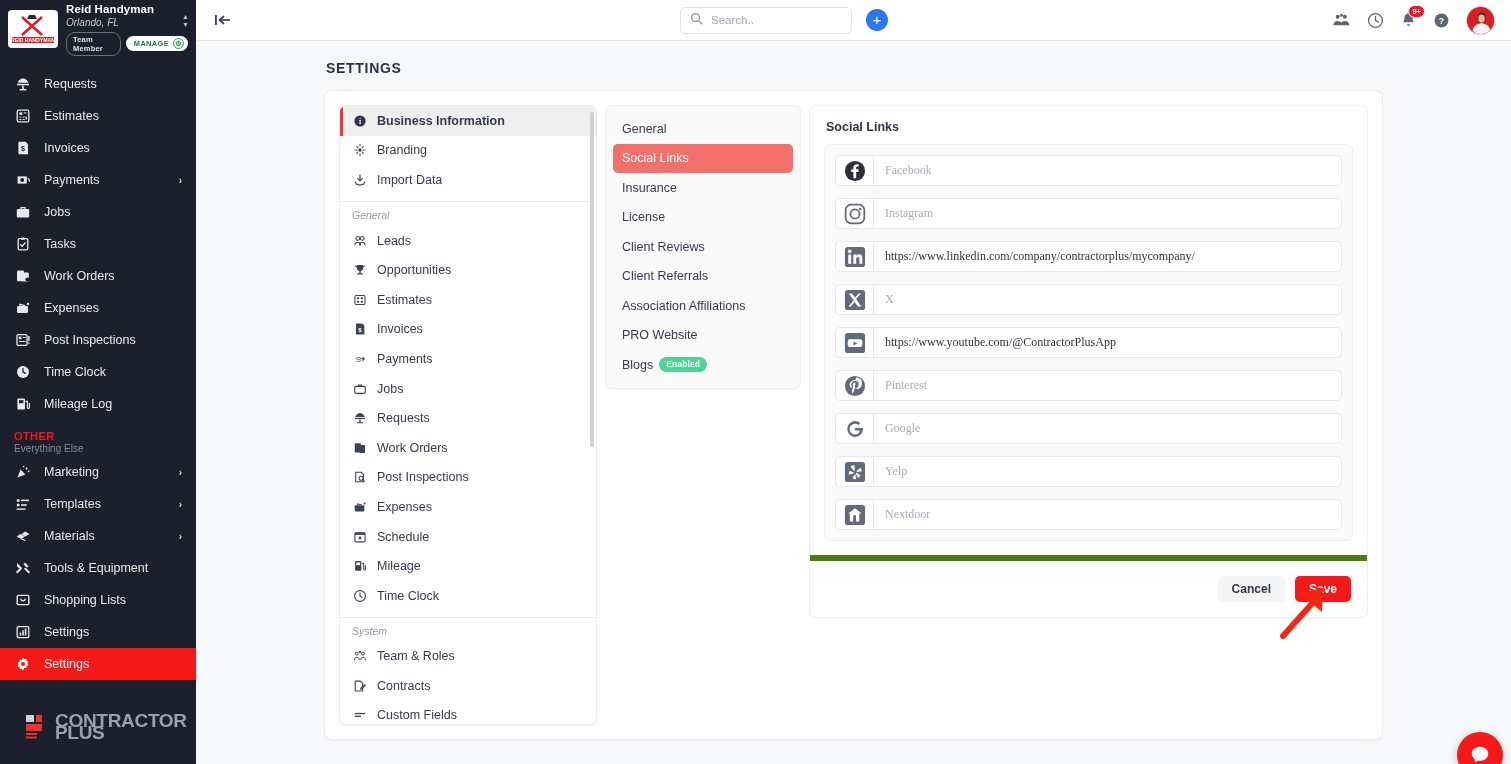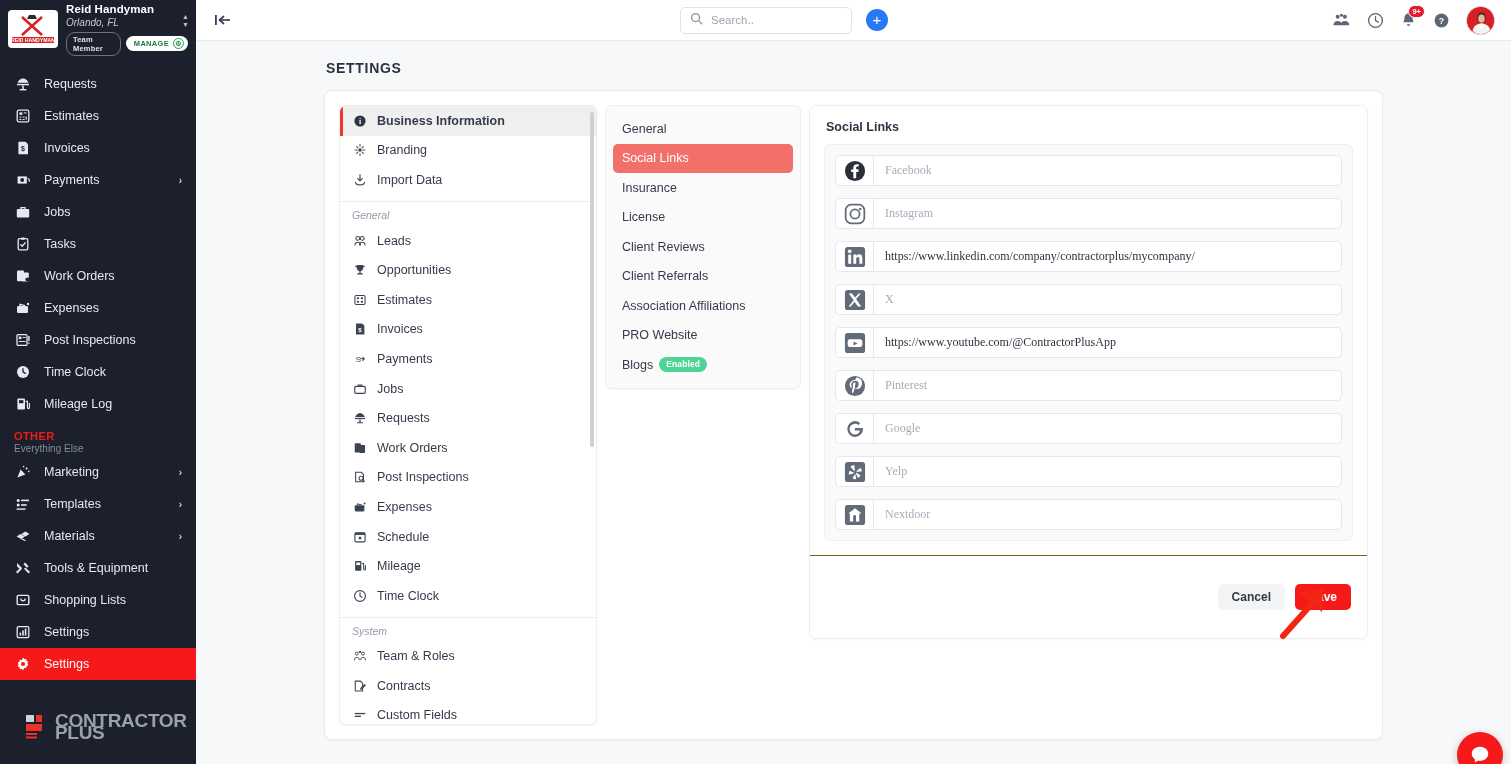--- a/index.html
+++ b/index.html
@@ -169,21 +169,21 @@
     width: 38px; flex: none; background: #fff; border: 1px solid #e4e7ed; border-right: none;
     border-radius: 5px 0 0 5px; display: flex; align-items: center; justify-content: center;
   }
   .field-row input {
     flex: 1; border: 1px solid #e4e7ed; border-radius: 0 5px 5px 0; outline: none;
     font-family: Liberation Serif, serif; font-size: 12px; color: #2d3340; padding: 0 11px; background: #fff;
     min-width: 0;
   }
   .field-row input::placeholder { color: #a6acb8; }
   .form-footer {
-    border-top: 1px solid #4d7c0f; padding: 28px 16px; display: flex; justify-content: flex-end;
+    border-top: 6px solid #4d7c0f; padding: 15px 16px; display: flex; justify-content: flex-end;
     gap: 10px; align-items: center;
   }
   .btn {
     border: none; border-radius: 5px; font-family: inherit; font-size: 12px; font-weight: 700;
     cursor: pointer; height: 26px; padding: 0 14px;
   }
   .btn-cancel { background: #f3f4f6; color: #333a47; }
   .btn-save { background: #f51919; color: #fff; }
 
   

